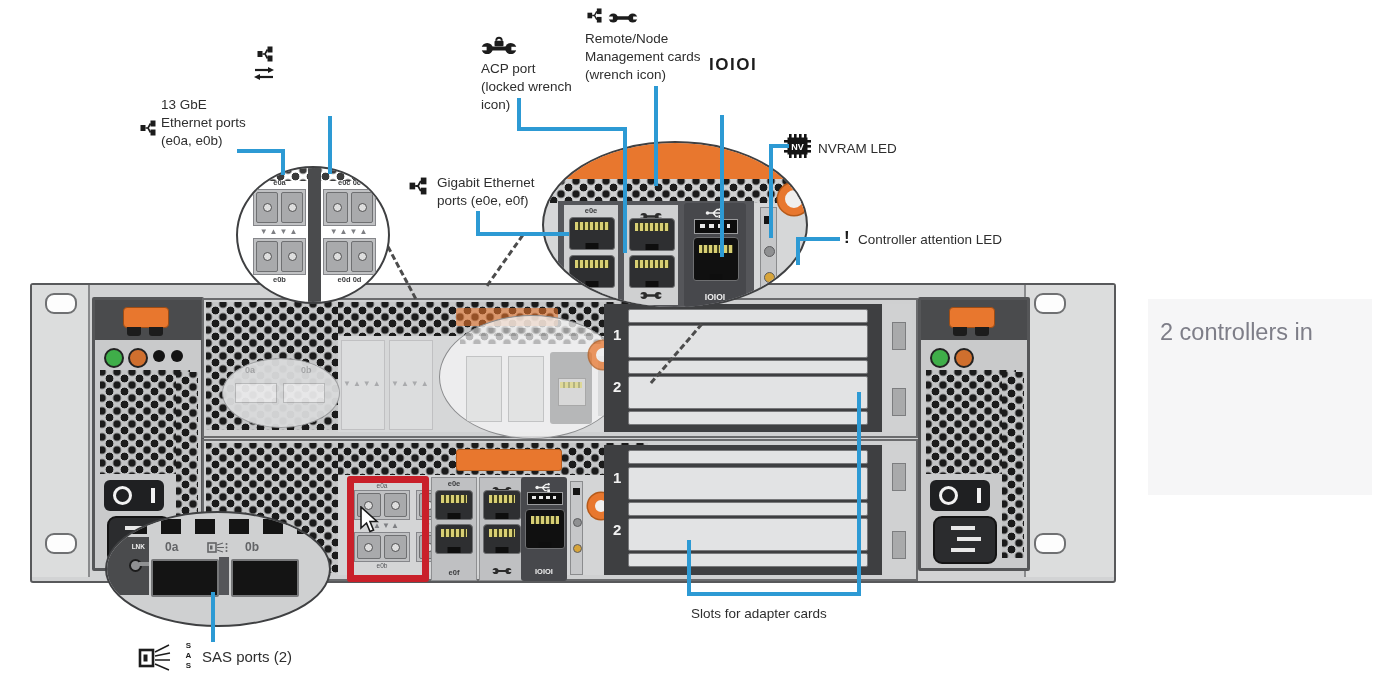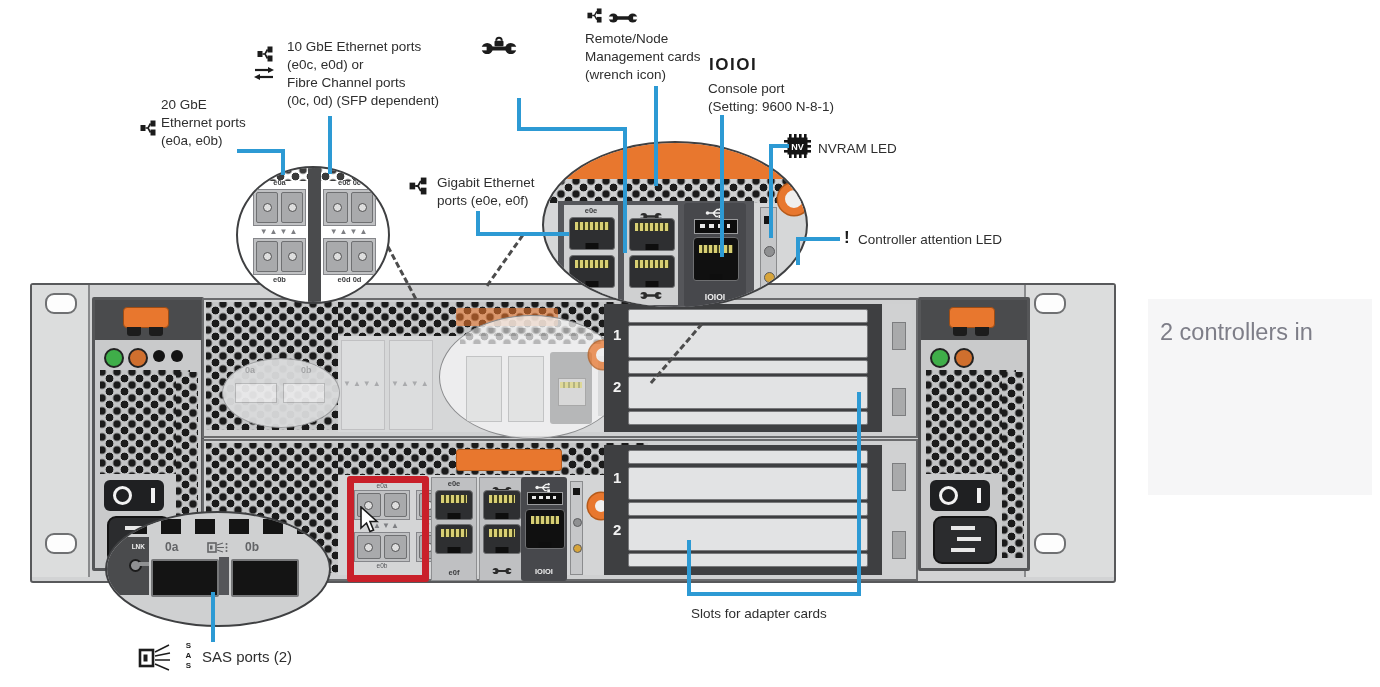--- a/index.html
+++ b/index.html
@@ -424,59 +424,58 @@
 
   <div class="x" style="left:140px;top:120px;">
     <svg width="16" height="16" viewBox="0 0 16 16">
         <rect x="0.5" y="5" width="5" height="6" fill="#1c1c1c"></rect>
         <rect x="10.5" y="0.5" width="5" height="6" fill="#1c1c1c"></rect>
         <rect x="10.5" y="9.5" width="5" height="6" fill="#1c1c1c"></rect>
         <path d="M5.5 8 H8 M8 8 L10.5 3.5 M8 8 L10.5 12.5" stroke="#1c1c1c" stroke-width="1.6" fill="none"></path>
       </svg>
   </div>
   <div class="lbl" style="left:161px;top:96px;">
-    <div>20 GbE</div>
+    <div>13 GbE</div>
     <div>Ethernet ports</div>
     <div>(e0a, e0b)</div>
   </div>
 
   <div class="x" style="left:257px;top:46px;">
     <svg width="16" height="16" viewBox="0 0 16 16">
         <rect x="0.5" y="5" width="5" height="6" fill="#1c1c1c"></rect>
         <rect x="10.5" y="0.5" width="5" height="6" fill="#1c1c1c"></rect>
         <rect x="10.5" y="9.5" width="5" height="6" fill="#1c1c1c"></rect>
         <path d="M5.5 8 H8 M8 8 L10.5 3.5 M8 8 L10.5 12.5" stroke="#1c1c1c" stroke-width="1.6" fill="none"></path>
       </svg>
   </div>
   <div class="x" style="left:253px;top:66px;">
     <svg width="22" height="16" viewBox="0 0 22 16">
         <path d="M2 4 H15" stroke="#1c1c1c" stroke-width="2.2"></path>
         <path d="M21 4 L15 1 V7 Z" fill="#1c1c1c"></path>
         <path d="M20 11 H7" stroke="#1c1c1c" stroke-width="2.2"></path>
         <path d="M1 11 L7 8 V14 Z" fill="#1c1c1c"></path>
       </svg>
-  </div>
-  <div class="lbl" style="left:287px;top:38px;">
-    <div>10 GbE Ethernet ports</div>
-    <div>(e0c, e0d) or</div>
-    <div>Fibre Channel ports</div>
-    <div>(0c, 0d) (SFP dependent)</div>
   </div>
 
   <div class="x" style="left:481px;top:33px;">
     <svg width="36" height="21" viewBox="0 -5 32 14">
         <path d="M13.5 -0.5 C13.5 -4 18.5 -4 18.5 -0.5" stroke="#1c1c1c" stroke-width="1.6" fill="none"></path>
         <rect x="12" y="-0.5" width="8" height="5" rx="1" fill="#1c1c1c"></rect>
         <rect x="4" y="4.7" width="24" height="3.6" rx="1.5" fill="#1c1c1c"></rect>
         <circle cx="5.5" cy="6.5" r="5" fill="#1c1c1c"></circle>
         <circle cx="26.5" cy="6.5" r="5" fill="#1c1c1c"></circle>
         <rect x="0" y="4.9" width="5" height="3.2" fill="#ffffff"></rect>
         <rect x="27" y="4.9" width="5" height="3.2" fill="#ffffff"></rect>
       </svg>
   </div>
+  <div class="lbl" style="left:481px;top:60px;">
+    <div>ACP port</div>
+    <div>(locked wrench</div>
+    <div>icon)</div>
+  </div>
 
   <div class="x" style="left:587px;top:8px;">
     <svg width="15" height="15" viewBox="0 0 16 16">
         <rect x="0.5" y="5" width="5" height="6" fill="#1c1c1c"></rect>
         <rect x="10.5" y="0.5" width="5" height="6" fill="#1c1c1c"></rect>
         <rect x="10.5" y="9.5" width="5" height="6" fill="#1c1c1c"></rect>
         <path d="M5.5 8 H8 M8 8 L10.5 3.5 M8 8 L10.5 12.5" stroke="#1c1c1c" stroke-width="1.6" fill="none"></path>
       </svg>
   </div>
   <div class="x" style="left:608px;top:10px;">
@@ -488,24 +487,20 @@
         <rect x="27" y="4.9" width="5" height="3.2" fill="#ffffff"></rect>
       </svg>
   </div>
   <div class="lbl" style="left:585px;top:30px;">
     <div>Remote/Node</div>
     <div>Management cards</div>
     <div>(wrench icon)</div>
   </div>
 
   <div class="x" style="left:709px;top:55px;font-size:17px;font-weight:bold;letter-spacing:1.5px;color:#1c1c1c;font-family:'Liberation Sans',sans-serif;">IOIOI</div>
-  <div class="lbl" style="left:708px;top:80px;">
-    <div>Console port</div>
-    <div>(Setting: 9600 N-8-1)</div>
-  </div>
 
   <div class="x" style="left:784px;top:134px;">
     <svg width="27" height="24" viewBox="0 0 27 24">
       <g fill="#141414">
         <rect x="5" y="0" width="2.6" height="4"></rect>
           <rect x="10" y="0" width="2.6" height="4"></rect>
           <rect x="15" y="0" width="2.6" height="4"></rect>
           <rect x="20" y="0" width="2.6" height="4"></rect>
         <rect x="5" y="20" width="2.6" height="4"></rect>
           <rect x="10" y="20" width="2.6" height="4"></rect>

